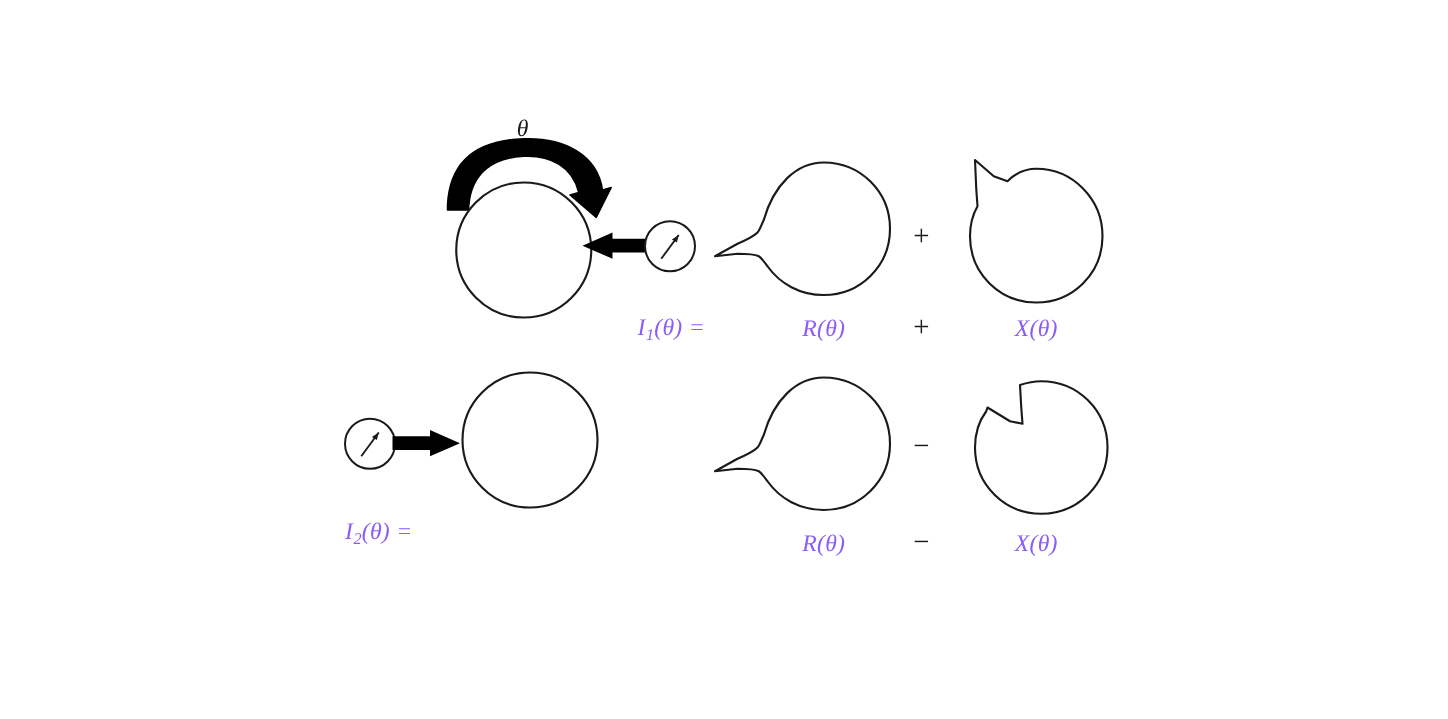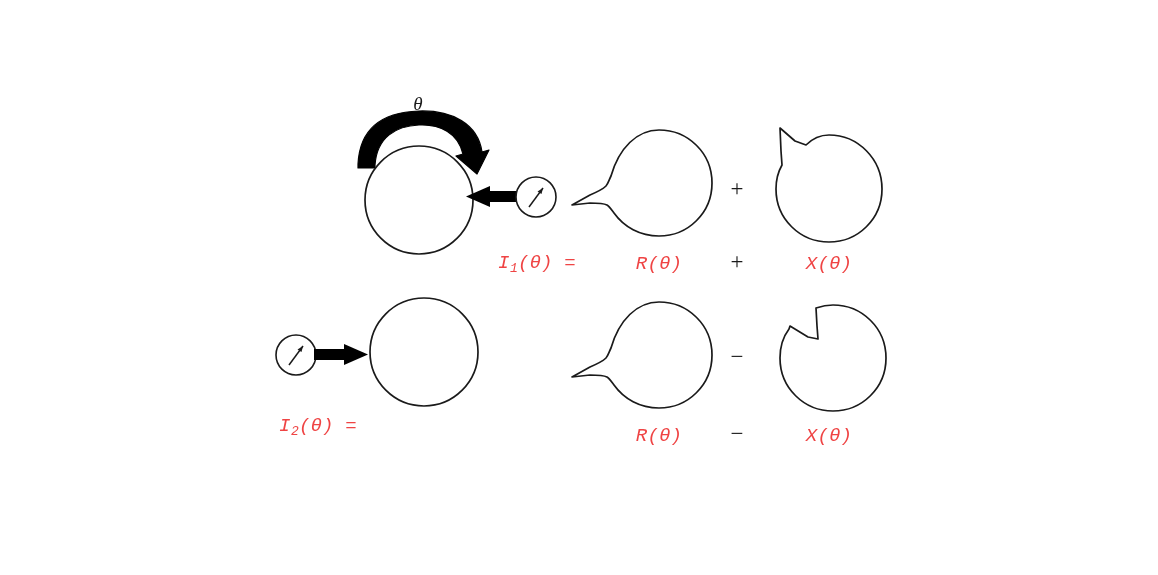--- a/index.html
+++ b/index.html
@@ -17,24 +17,24 @@
   }
   #figure svg {
     position: absolute;
     top: 0;
     left: 0;
     width: 1158px;
     height: 575px;
   }
   .math {
     position: absolute;
-    font-family: Liberation Mono, monospace;
+    font-family: Liberation Serif, serif;
     font-style: italic;
     font-size: 19px;
-    color: #ef4444;
+    color: #8b5cf6;
     white-space: nowrap;
     transform: translate(-50%, -50%);
     letter-spacing: 0.2px;
   }
   .math .sub {
     font-size: 13px;
     vertical-align: -0.32em;
     font-style: italic;
     padding-left: 0.2px;
   }
@@ -161,21 +161,21 @@
   <div class="math" style="left:537px; top:264px;"><span>I</span><span class="sub">1</span><span class="paren">(θ) =</span></div>
 
   <div class="math" style="left:659px; top:264px;">R(θ)</div>
 
   <div class="op" style="left:737px; top:262px;">+</div>
 
   <div class="math" style="left:829px; top:264px;">X(θ)</div>
 
   <div class="op" style="left:737px; top:189px;">+</div>
 
-  <div class="math" style="left:303px; top:427px;margin-left:15px;"><span>I</span><span class="sub">2</span><span class="paren">(θ) =</span></div>
+  <div class="math" style="left:303px; top:427px;"><span>I</span><span class="sub">2</span><span class="paren">(θ) =</span></div>
 
   <div class="math" style="left:659px; top:436px;">R(θ)</div>
 
   <div class="op" style="left:737px; top:434px;">−</div>
 
   <div class="math" style="left:829px; top:436px;">X(θ)</div>
 
   <div class="op" style="left:737px; top:357px;">−</div>
 
 </div>

